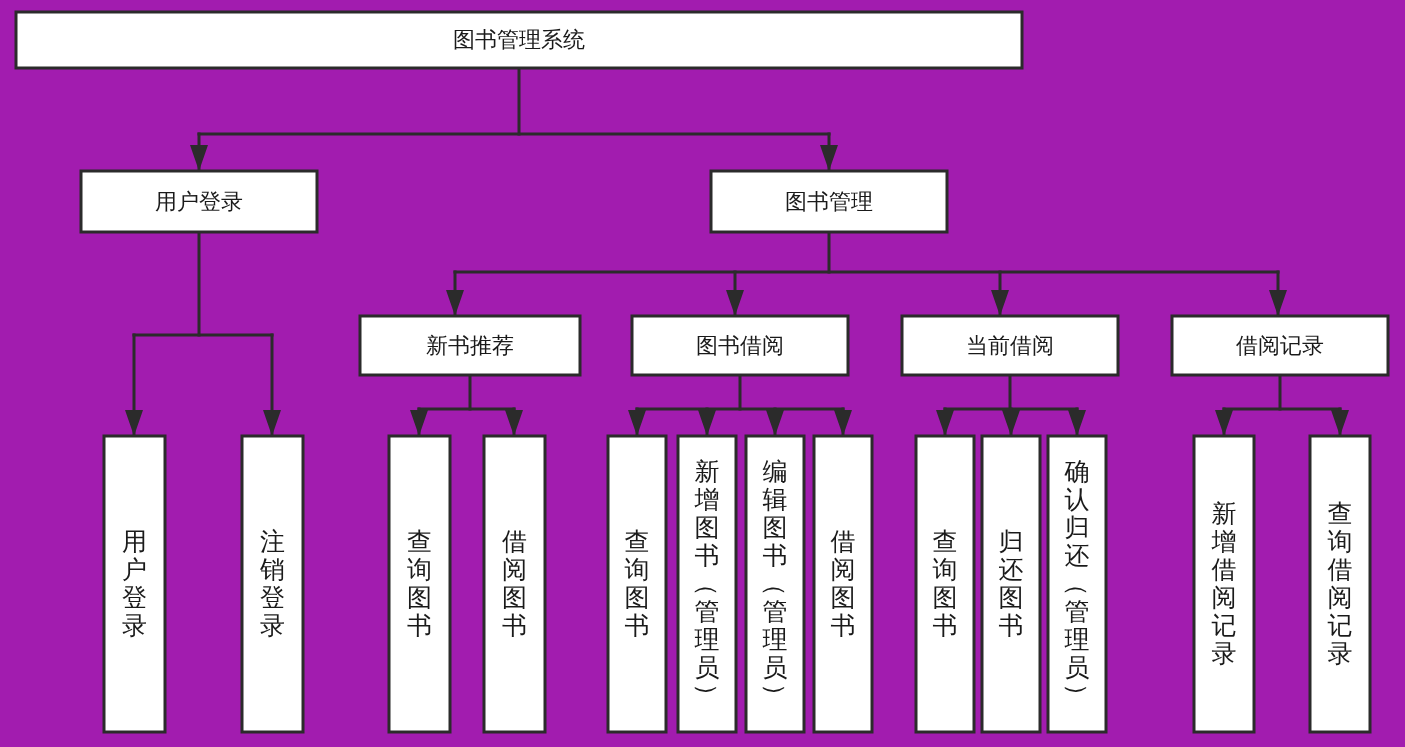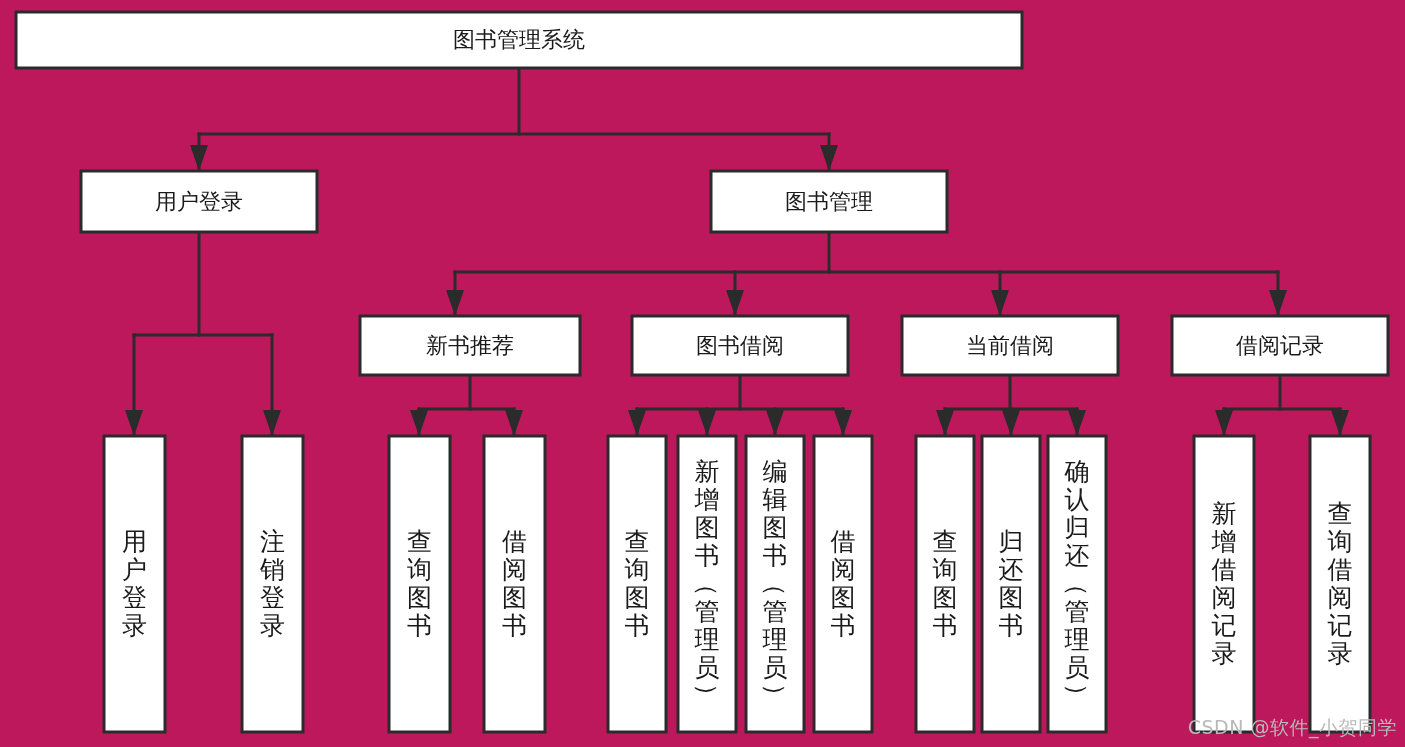--- a/index.html
+++ b/index.html
@@ -10,21 +10,21 @@
   body {
     width: 1405px;
     height: 747px;
     font-family: "DejaVu Sans", "Liberation Sans", sans-serif;
     overflow: hidden;
   }
   #diagram-root {
     position: relative;
     width: 1405px;
     height: 747px;
-    background: #be185d;
+    background: #a21caf;
   }
   svg#tree-svg {
     position: absolute;
     top: 0;
     left: 0;
     width: 1405px;
     height: 747px;
   }
   .node-box {
     fill: #ffffff;
@@ -229,15 +229,14 @@
         <text x="1340" y="521.84" class="node-label-vert">查</text>
         <text x="1340" y="549.84" class="node-label-vert">询</text>
         <text x="1340" y="577.84" class="node-label-vert">借</text>
         <text x="1340" y="605.84" class="node-label-vert">阅</text>
         <text x="1340" y="633.84" class="node-label-vert">记</text>
         <text x="1340" y="661.84" class="node-label-vert">录</text>
       </g>
 
   </svg>
 
-  <div class="watermark">CSDN @软件_小贺同学</div>
 
 </div>
 
 </body></html>

